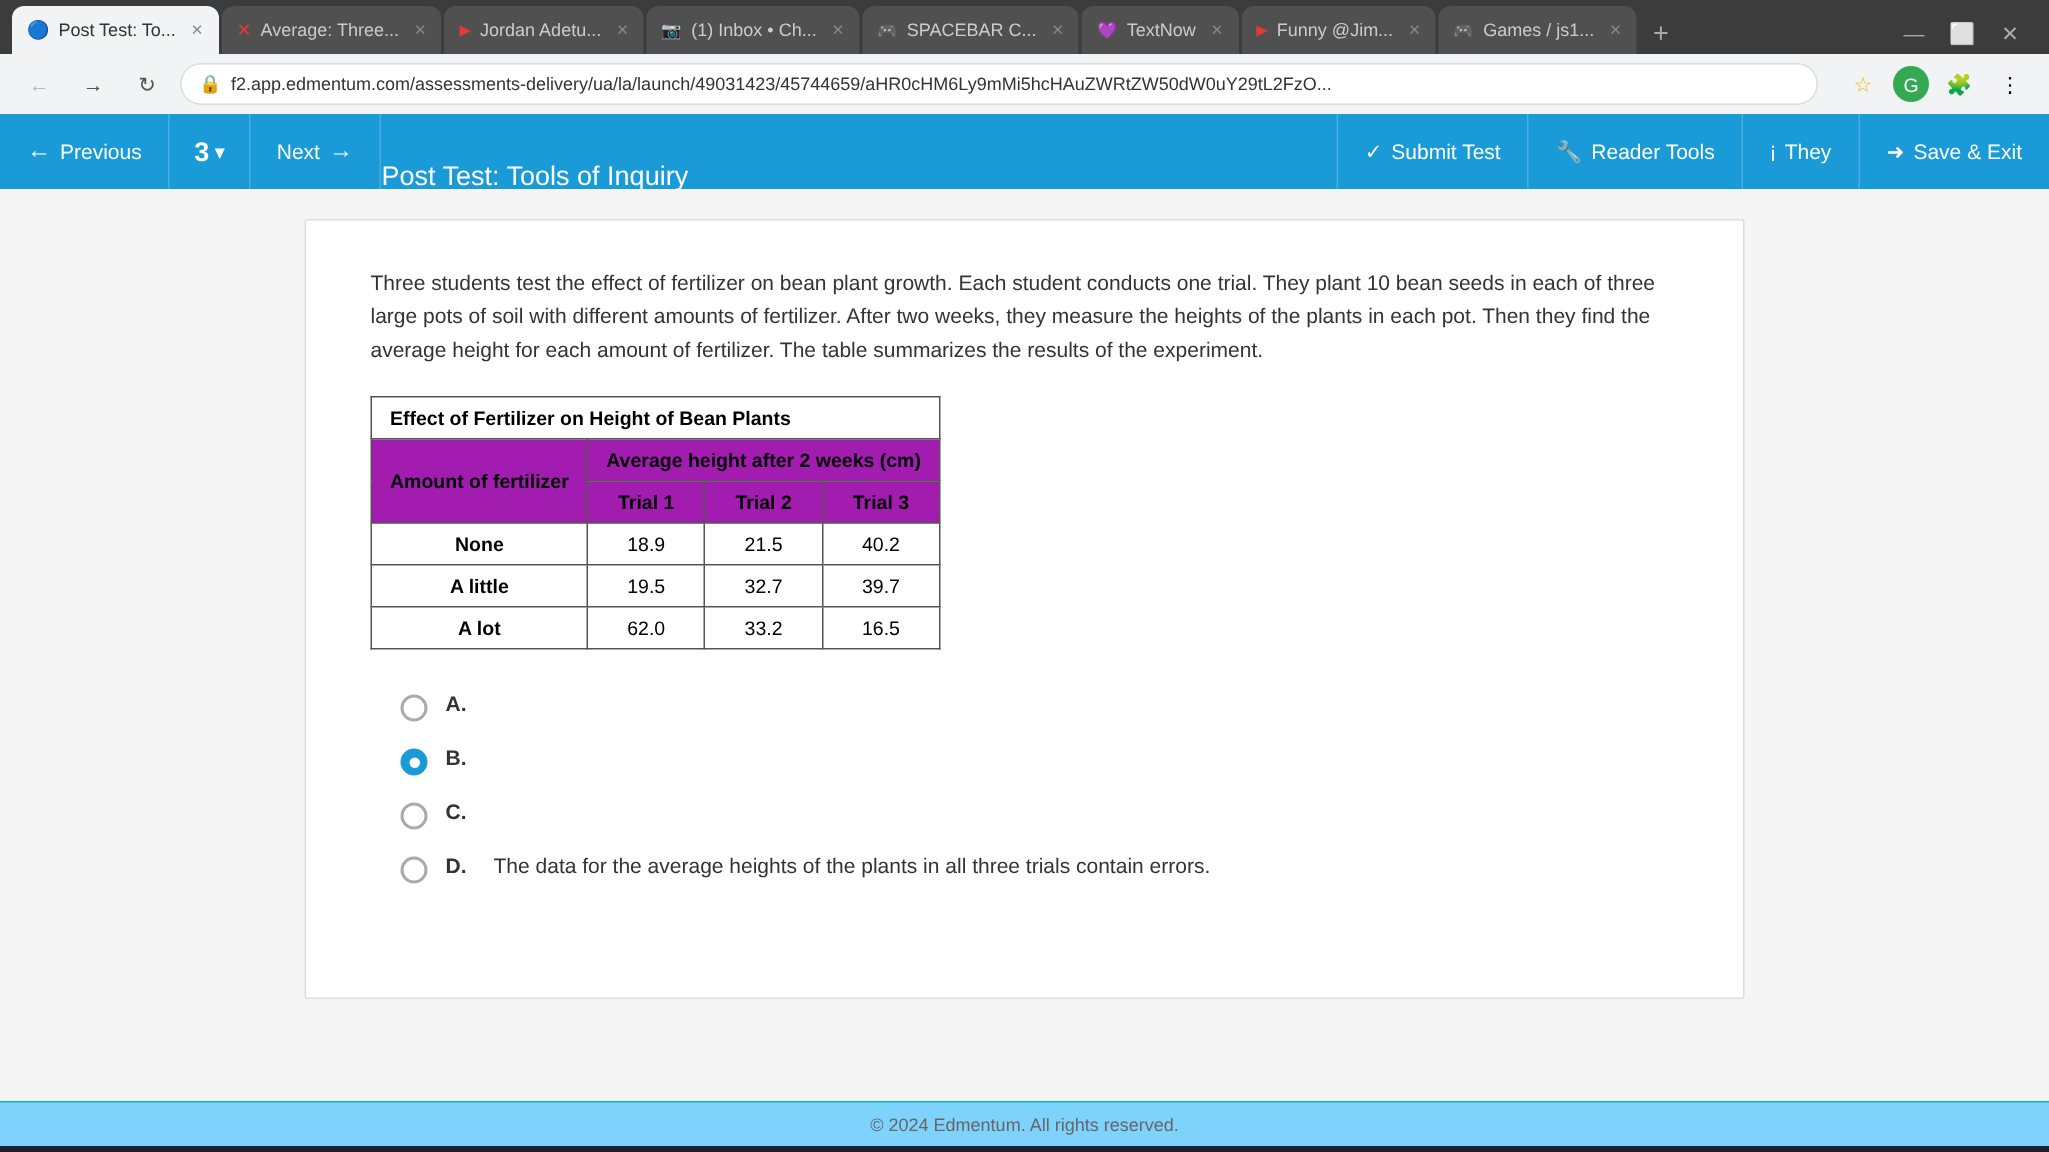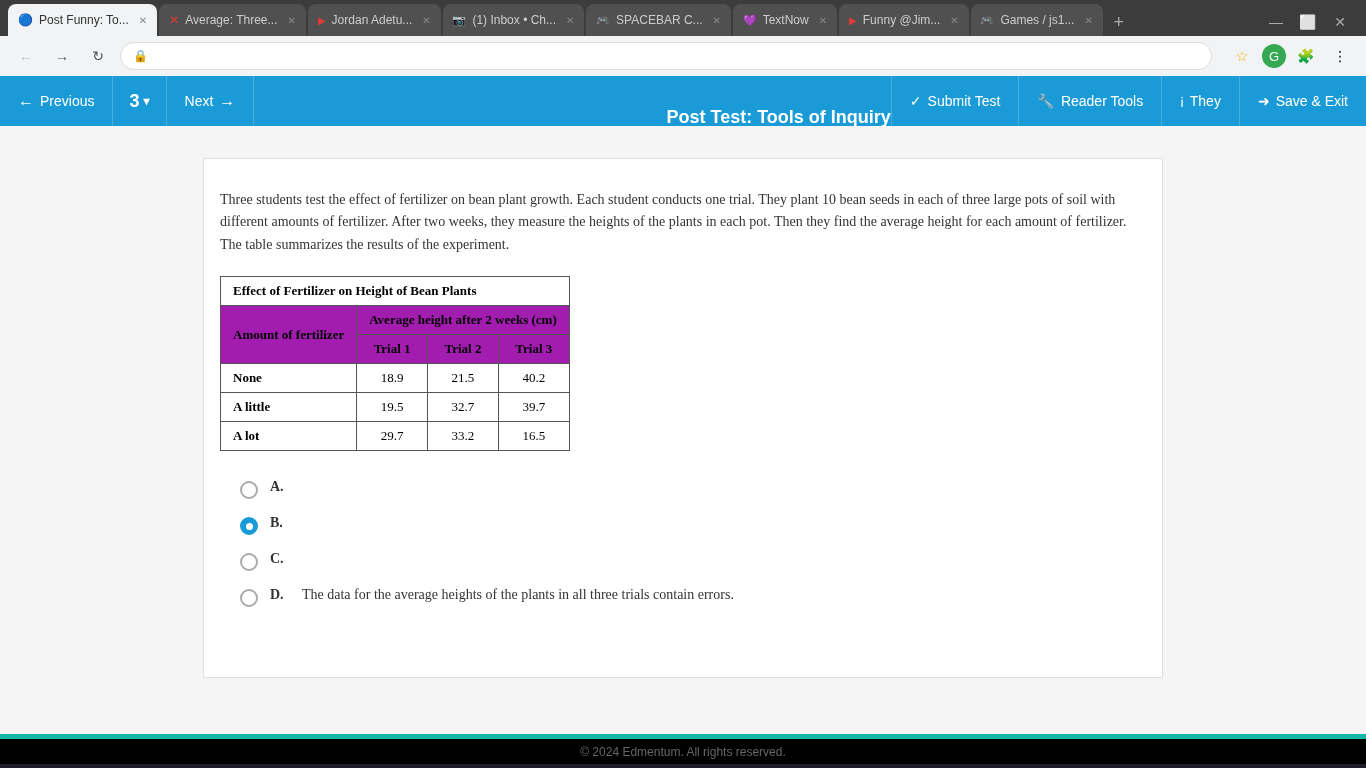--- a/index.html
+++ b/index.html
@@ -14,61 +14,61 @@
     .address-bar { flex: 1; height: 28px; background: white; border-radius: 14px; display: flex; align-items: center; padding: 0 12px; font-size: 12px; color: #333; gap: 6px; border: 1px solid #ddd; }
     .address-text { flex: 1; font-size: 12px; color: #333; white-space: nowrap; overflow: hidden; text-overflow: ellipsis; }
     .browser-action-icons { display: flex; align-items: center; gap: 6px; margin-left: 8px; }
     .browser-icon { width: 28px; height: 28px; display: flex; align-items: center; justify-content: center; cursor: pointer; border-radius: 50%; font-size: 14px; }
 
     
     .toolbar { background: #1a9ad7; height: 50px; display: flex; align-items: center; gap: 0; padding: 0; }
     .toolbar-left { display: flex; align-items: center; gap: 0; }
     .toolbar-btn { display: flex; align-items: center; gap: 6px; padding: 0 18px; height: 50px; color: white; font-size: 14px; cursor: pointer; border-right: 1px solid rgba(255,255,255,0.2); }
     .question-num { display: flex; align-items: center; gap: 4px; padding: 0 16px; height: 50px; color: white; font-size: 18px; font-weight: bold; cursor: pointer; border-right: 1px solid rgba(255,255,255,0.2); }
-    .page-title { flex: 1; text-align: right; color: white; font-size: 18px; font-weight: 700; margin-top: 32px; }
+    .page-title { flex: 1; text-align: left; color: white; font-size: 18px; font-weight: 400; margin-top: 32px; }
     .toolbar-right { display: flex; align-items: center; gap: 0; }
     .submit-btn { display: flex; align-items: center; gap: 6px; padding: 0 18px; height: 50px; color: white; font-size: 14px; cursor: pointer; border-left: 1px solid rgba(255,255,255,0.2); }
 
     
     .main { background: #f5f5f5; height: calc(768px - 40px - 40px - 50px - 30px); overflow-y: auto; padding: 20px 0; }
-    .content-card { background: white; max-width: 960px; margin: 12px auto; padding: 30px 16px; border: 1px solid #ddd; border-radius: 2px; min-height: 520px; font-family: Liberation Serif, serif; }
+    .content-card { background: white; max-width: 960px; margin: 0 auto; padding: 30px 43px; border: 1px solid #ddd; border-radius: 2px; min-height: 520px; }
     .question-text { font-size: 14px; line-height: 1.6; color: #333; margin-bottom: 20px; }
 
     
     .data-table { border-collapse: collapse; margin: 20px 0; }
     .data-table td, .data-table th { border: 1px solid #555; padding: 6px 12px; font-size: 13px; text-align: center; }
     .data-table .header-row td { font-weight: bold; background: #a21caf; }
-    .data-table .col-header { font-weight: bold; text-align: left; }
+    .data-table .col-header { font-weight: bold; text-align: center; }
     .table-title { font-weight: bold; font-size: 13px; }
 
     
     .question-prompt { font-size: 14px; color: #333; margin: 24px 0 16px; }
     .answer-option { display: flex; align-items: flex-start; gap: 12px; padding: 8px 20px; font-size: 14px; color: #333; cursor: pointer; }
     .radio-circle { width: 18px; height: 18px; border-radius: 50%; border: 2px solid #aaa; flex-shrink: 0; margin-top: 2px; display: flex; align-items: center; justify-content: center; }
     .radio-circle.selected { border-color: #1a9ad7; background: #1a9ad7; }
     .radio-circle.selected::after { content: ''; width: 7px; height: 7px; border-radius: 50%; background: white; }
     .answer-label { font-weight: bold; min-width: 20px; }
     .answer-text { flex: 1; }
 
     
-    .footer { background: #000000; height: 30px; display: flex; align-items: center; justify-content: center; font-size: 12px; color: #666; border-top: 5px solid #14b8a6; }
+    .footer { background: #7dd3fc; height: 30px; display: flex; align-items: center; justify-content: center; font-size: 12px; color: #666; border-top: 1px solid #14b8a6; }
 
     
     .taskbar { background: #1e1e2e; height: 40px; display: flex; align-items: center; padding: 0 12px; }
 
     
     .tabs-row { display: flex; align-items: flex-end; background: #3c3c3c; height: 36px; padding: 0 8px; gap: 2px; overflow: hidden; }
   </style>
 </head>
 <body>
 
 <div class="tabs-row">
   <div class="tab active">
     <span style="color:#1a9ad7;font-size:12px;">🔵</span>
-    <span>Post Funny: To...</span>
+    <span>Post Test: To...</span>
     <span class="tab-close">✕</span>
   </div>
   <div class="tab">
     <span style="color:#e53935;font-size:12px;">✕</span>
     <span>Average: Three...</span>
     <span class="tab-close">✕</span>
   </div>
   <div class="tab">
     <span style="color:#e53935;font-size:10px;">▶</span>
     <span>Jordan Adetu...</span>
@@ -106,20 +106,21 @@
     <div class="browser-icon" style="color:#aaa;">✕</div>
   </div>
 </div>
 
 <div class="browser-controls">
   <div class="nav-btn disabled">←</div>
   <div class="nav-btn">→</div>
   <div class="nav-btn">↻</div>
   <div class="address-bar">
     <span style="color:#555;font-size:12px;">🔒</span>
+    <span class="address-text">f2.app.edmentum.com/assessments-delivery/ua/la/launch/49031423/45744659/aHR0cHM6Ly9mMi5hcHAuZWRtZW50dW0uY29tL2FzO...</span>
   </div>
   <div class="browser-action-icons">
     <div class="browser-icon" style="color:#f4b400;">☆</div>
     <div class="browser-icon" style="background:#34a853;color:white;border-radius:50%;width:24px;height:24px;font-size:13px;">G</div>
     <div class="browser-icon">🧩</div>
     <div class="browser-icon">⋮</div>
   </div>
 </div>
 
 <div class="toolbar">
@@ -183,21 +184,21 @@
         <td>40.2</td>
       </tr>
       <tr>
         <td class="col-header">A little</td>
         <td>19.5</td>
         <td>32.7</td>
         <td>39.7</td>
       </tr>
       <tr>
         <td class="col-header">A lot</td>
-        <td>29.7</td>
+        <td>62.0</td>
         <td>33.2</td>
         <td>16.5</td>
       </tr>
     </tbody>
       </table>
 
 
     <div class="answer-option">
       <div class="radio-circle"></div>
       <span class="answer-label">A.</span>

